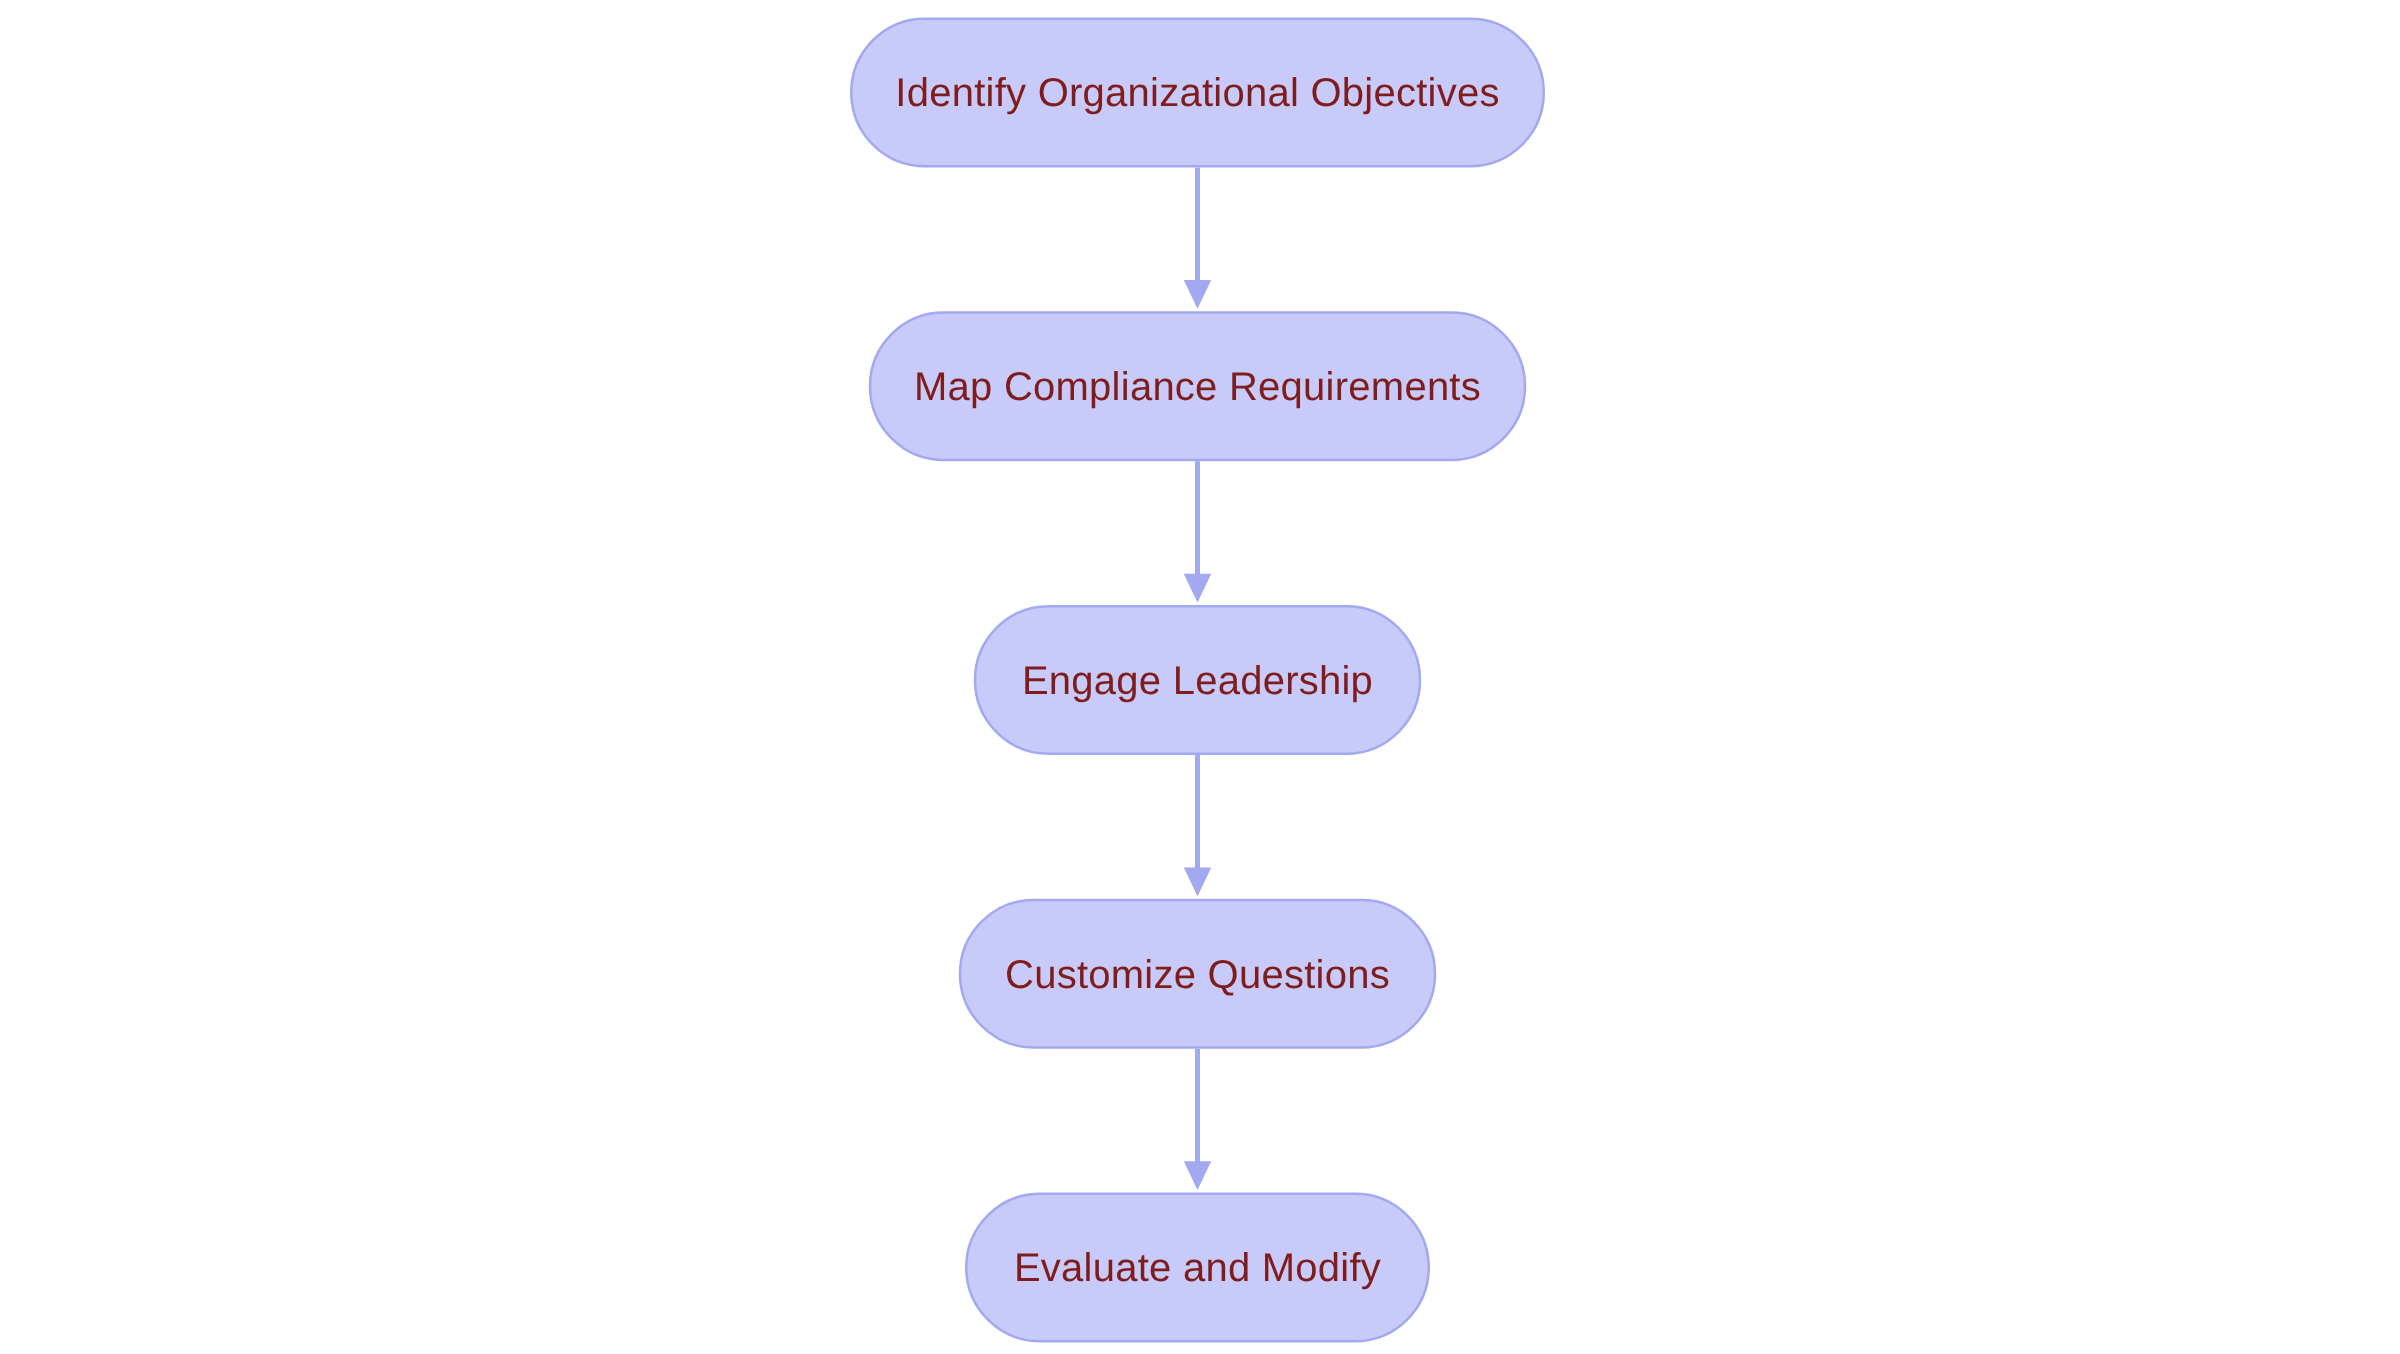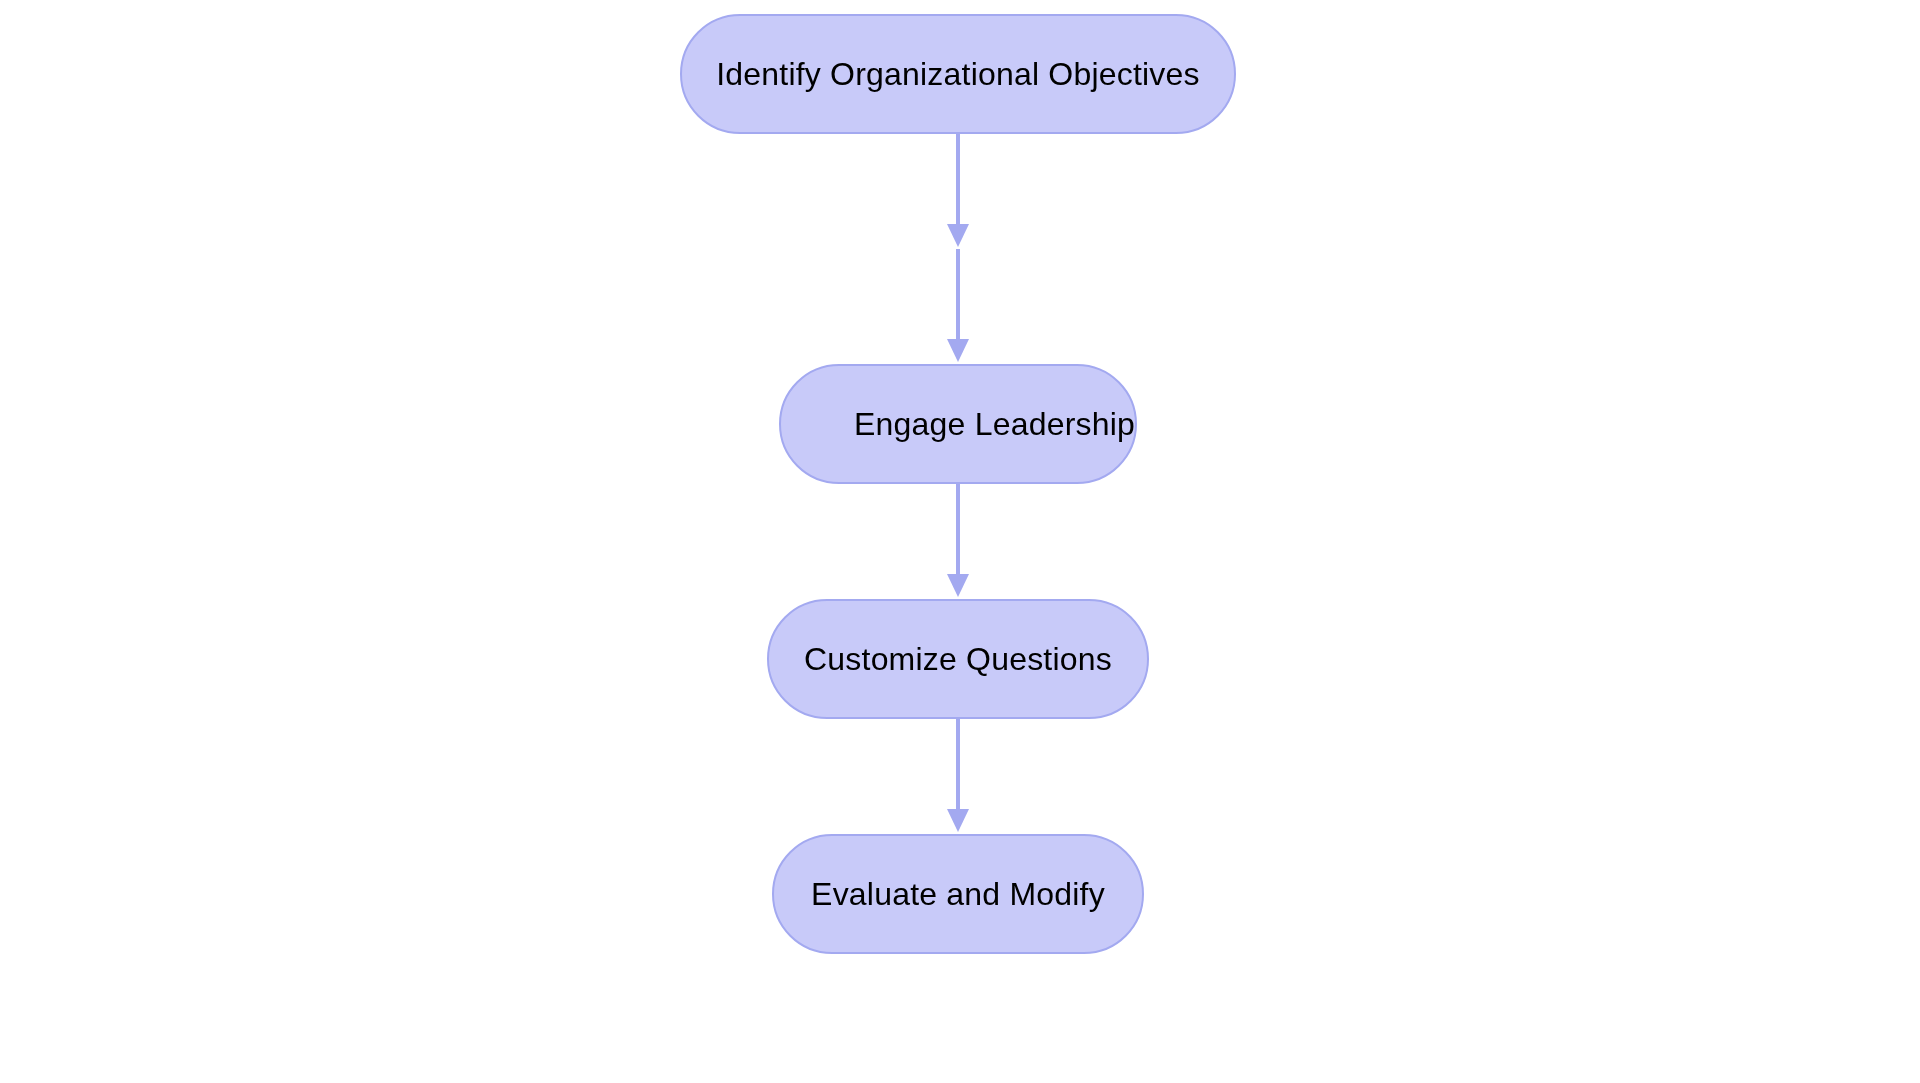--- a/index.html
+++ b/index.html
@@ -40,28 +40,28 @@
     border: 2px solid #a3a9f0;
     display: flex;
     align-items: center;
     justify-content: center;
     position: relative;
     left: -2px;
   }
   .flow-node-label {
     font-size: 32px;
     line-height: 1;
-    color: #000000;
+    color: #7f1d1d;
     letter-spacing: 0.2px;
     white-space: nowrap;
     font-weight: 400;
   }
   .node-w1 { width: 556px; }
   .node-w2 { width: 526px; }
-  .node-w3 { width: 358px; justify-content: flex-end; }
+  .node-w3 { width: 358px; }
   .node-w4 { width: 382px; text-align: right; }
   .node-w5 { width: 372px; text-align: center; }
 
   .flow-connector {
     width: 60px;
     height: 115px;
     position: relative;
     left: -2px;
     display: block;
   }
@@ -80,20 +80,23 @@
       <span class="flow-node-label">Identify Organizational Objectives</span>
     </div>
 
     <div class="flow-connector">
       <svg width="60" height="115" viewBox="0 0 60 115">
         <line x1="30" y1="0" x2="30" y2="92" stroke="#a3a9f0" stroke-width="4"></line>
         <polygon points="19,90 41,90 30,113" fill="#a3a9f0"></polygon>
       </svg>
     </div>
 
+    <div class="flow-node node-w2">
+      <span class="flow-node-label">Map Compliance Requirements</span>
+    </div>
 
     <div class="flow-connector">
       <svg width="60" height="115" viewBox="0 0 60 115">
         <line x1="30" y1="0" x2="30" y2="92" stroke="#a3a9f0" stroke-width="4"></line>
         <polygon points="19,90 41,90 30,113" fill="#a3a9f0"></polygon>
       </svg>
     </div>
 
     <div class="flow-node node-w3">
       <span class="flow-node-label">Engage Leadership</span>

